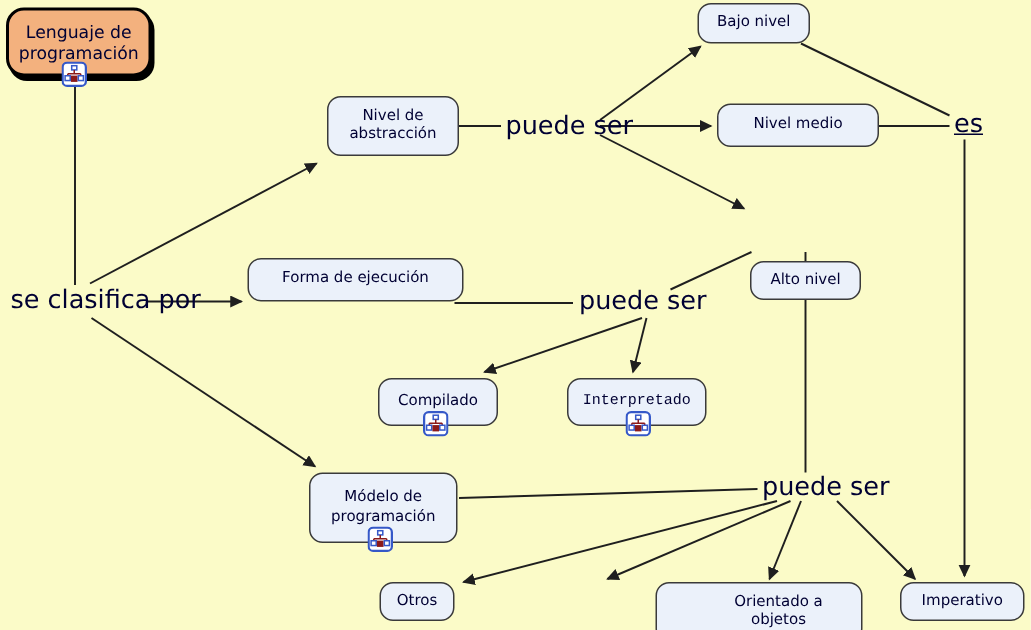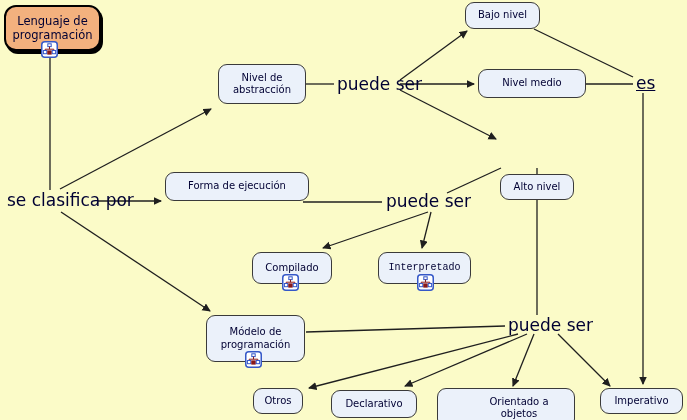--- a/index.html
+++ b/index.html
@@ -95,21 +95,20 @@
   <div class="concept" style="left:165px;top:172px;width:144px;height:29px;">Forma de ejecución</div>
 
   <div class="concept" style="left:252px;top:252px;width:80px;height:32px;">Compilado</div>
 
   <div class="concept" style="left:378px;top:252px;width:93px;height:32px;font-family:Liberation Mono, monospace;">Interpretado</div>
 
   <div class="concept" style="left:206px;top:315px;width:99px;height:47px;">Módelo de programación</div>
 
   <div class="concept" style="left:253px;top:388px;width:50px;height:26px;">Otros</div>
 
-  <div class="concept" style="left:331px;top:390px;width:86px;height:28px;">Declarativo</div>
 
   <div class="concept" style="left:437px;top:388px;width:138px;height:40px;padding-left:32px;">Orientado a objetos</div>
 
   <div class="concept" style="left:600px;top:388px;width:83px;height:26px;">Imperativo</div>
 
   <div class="linklabel" style="left:7px;top:194px;">se clasifica por</div>
 
   <div class="linklabel" style="left:337px;top:78px;">puede ser</div>
 
   <div class="linklabel" style="left:386px;top:195px;">puede ser</div>

